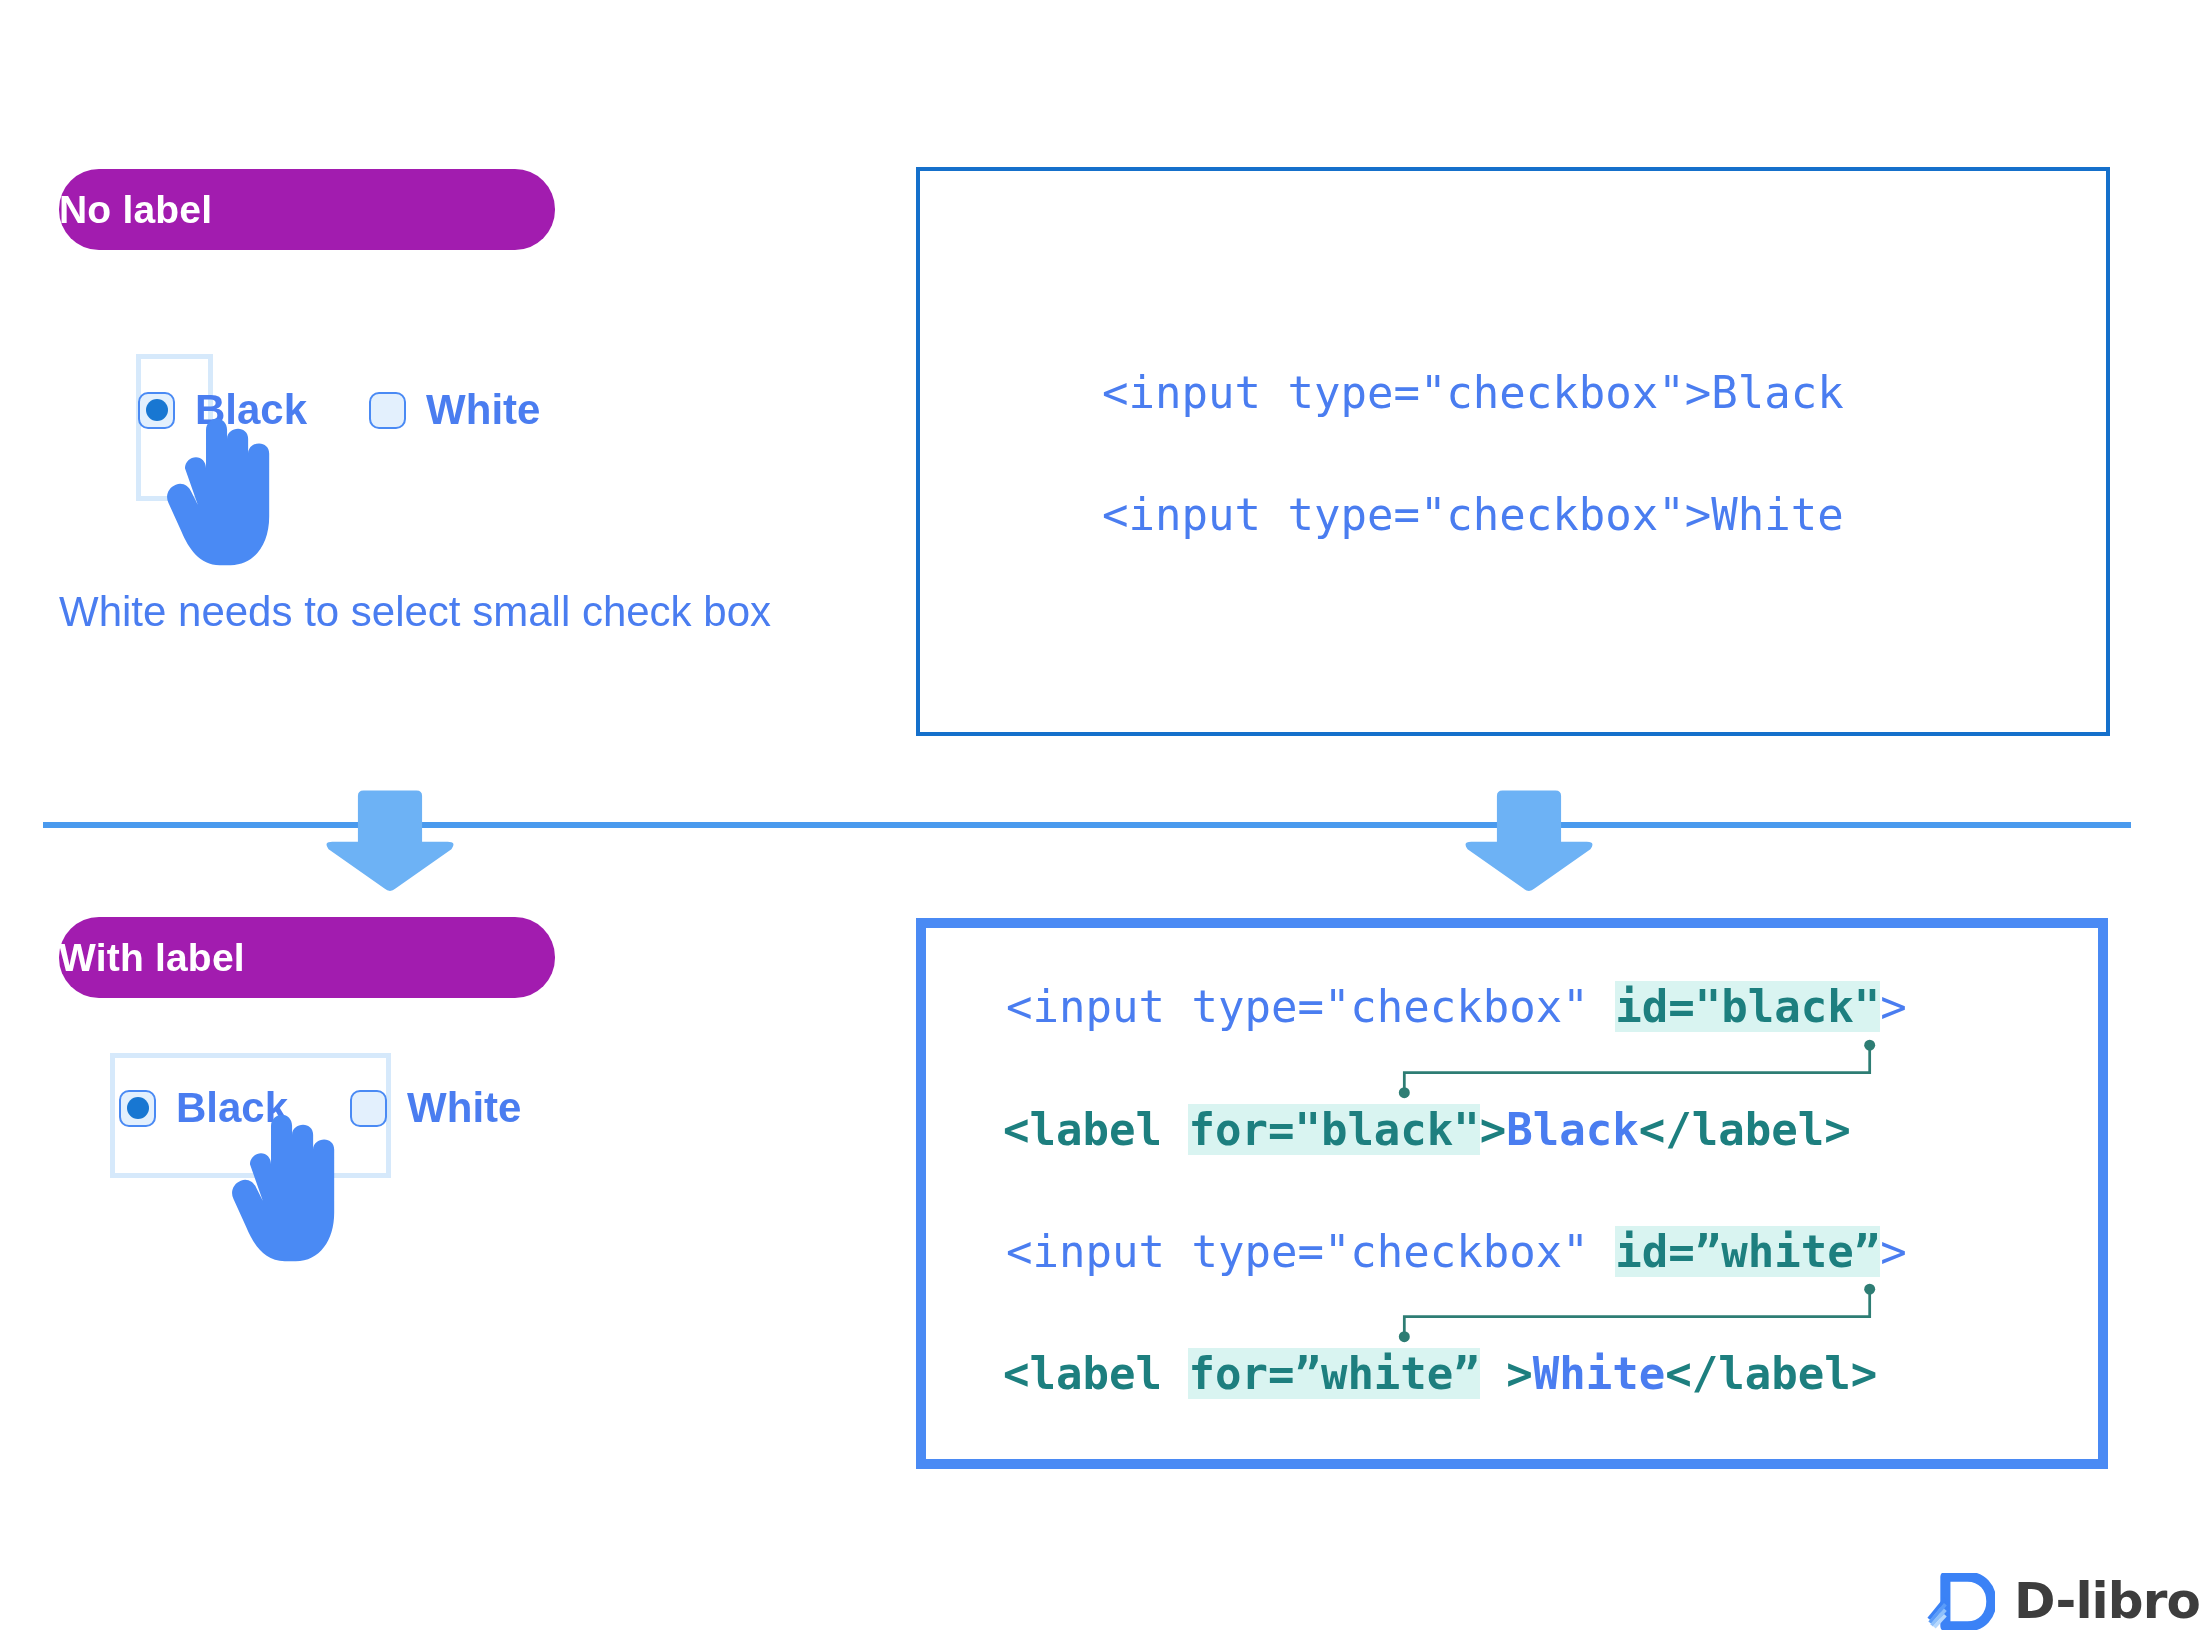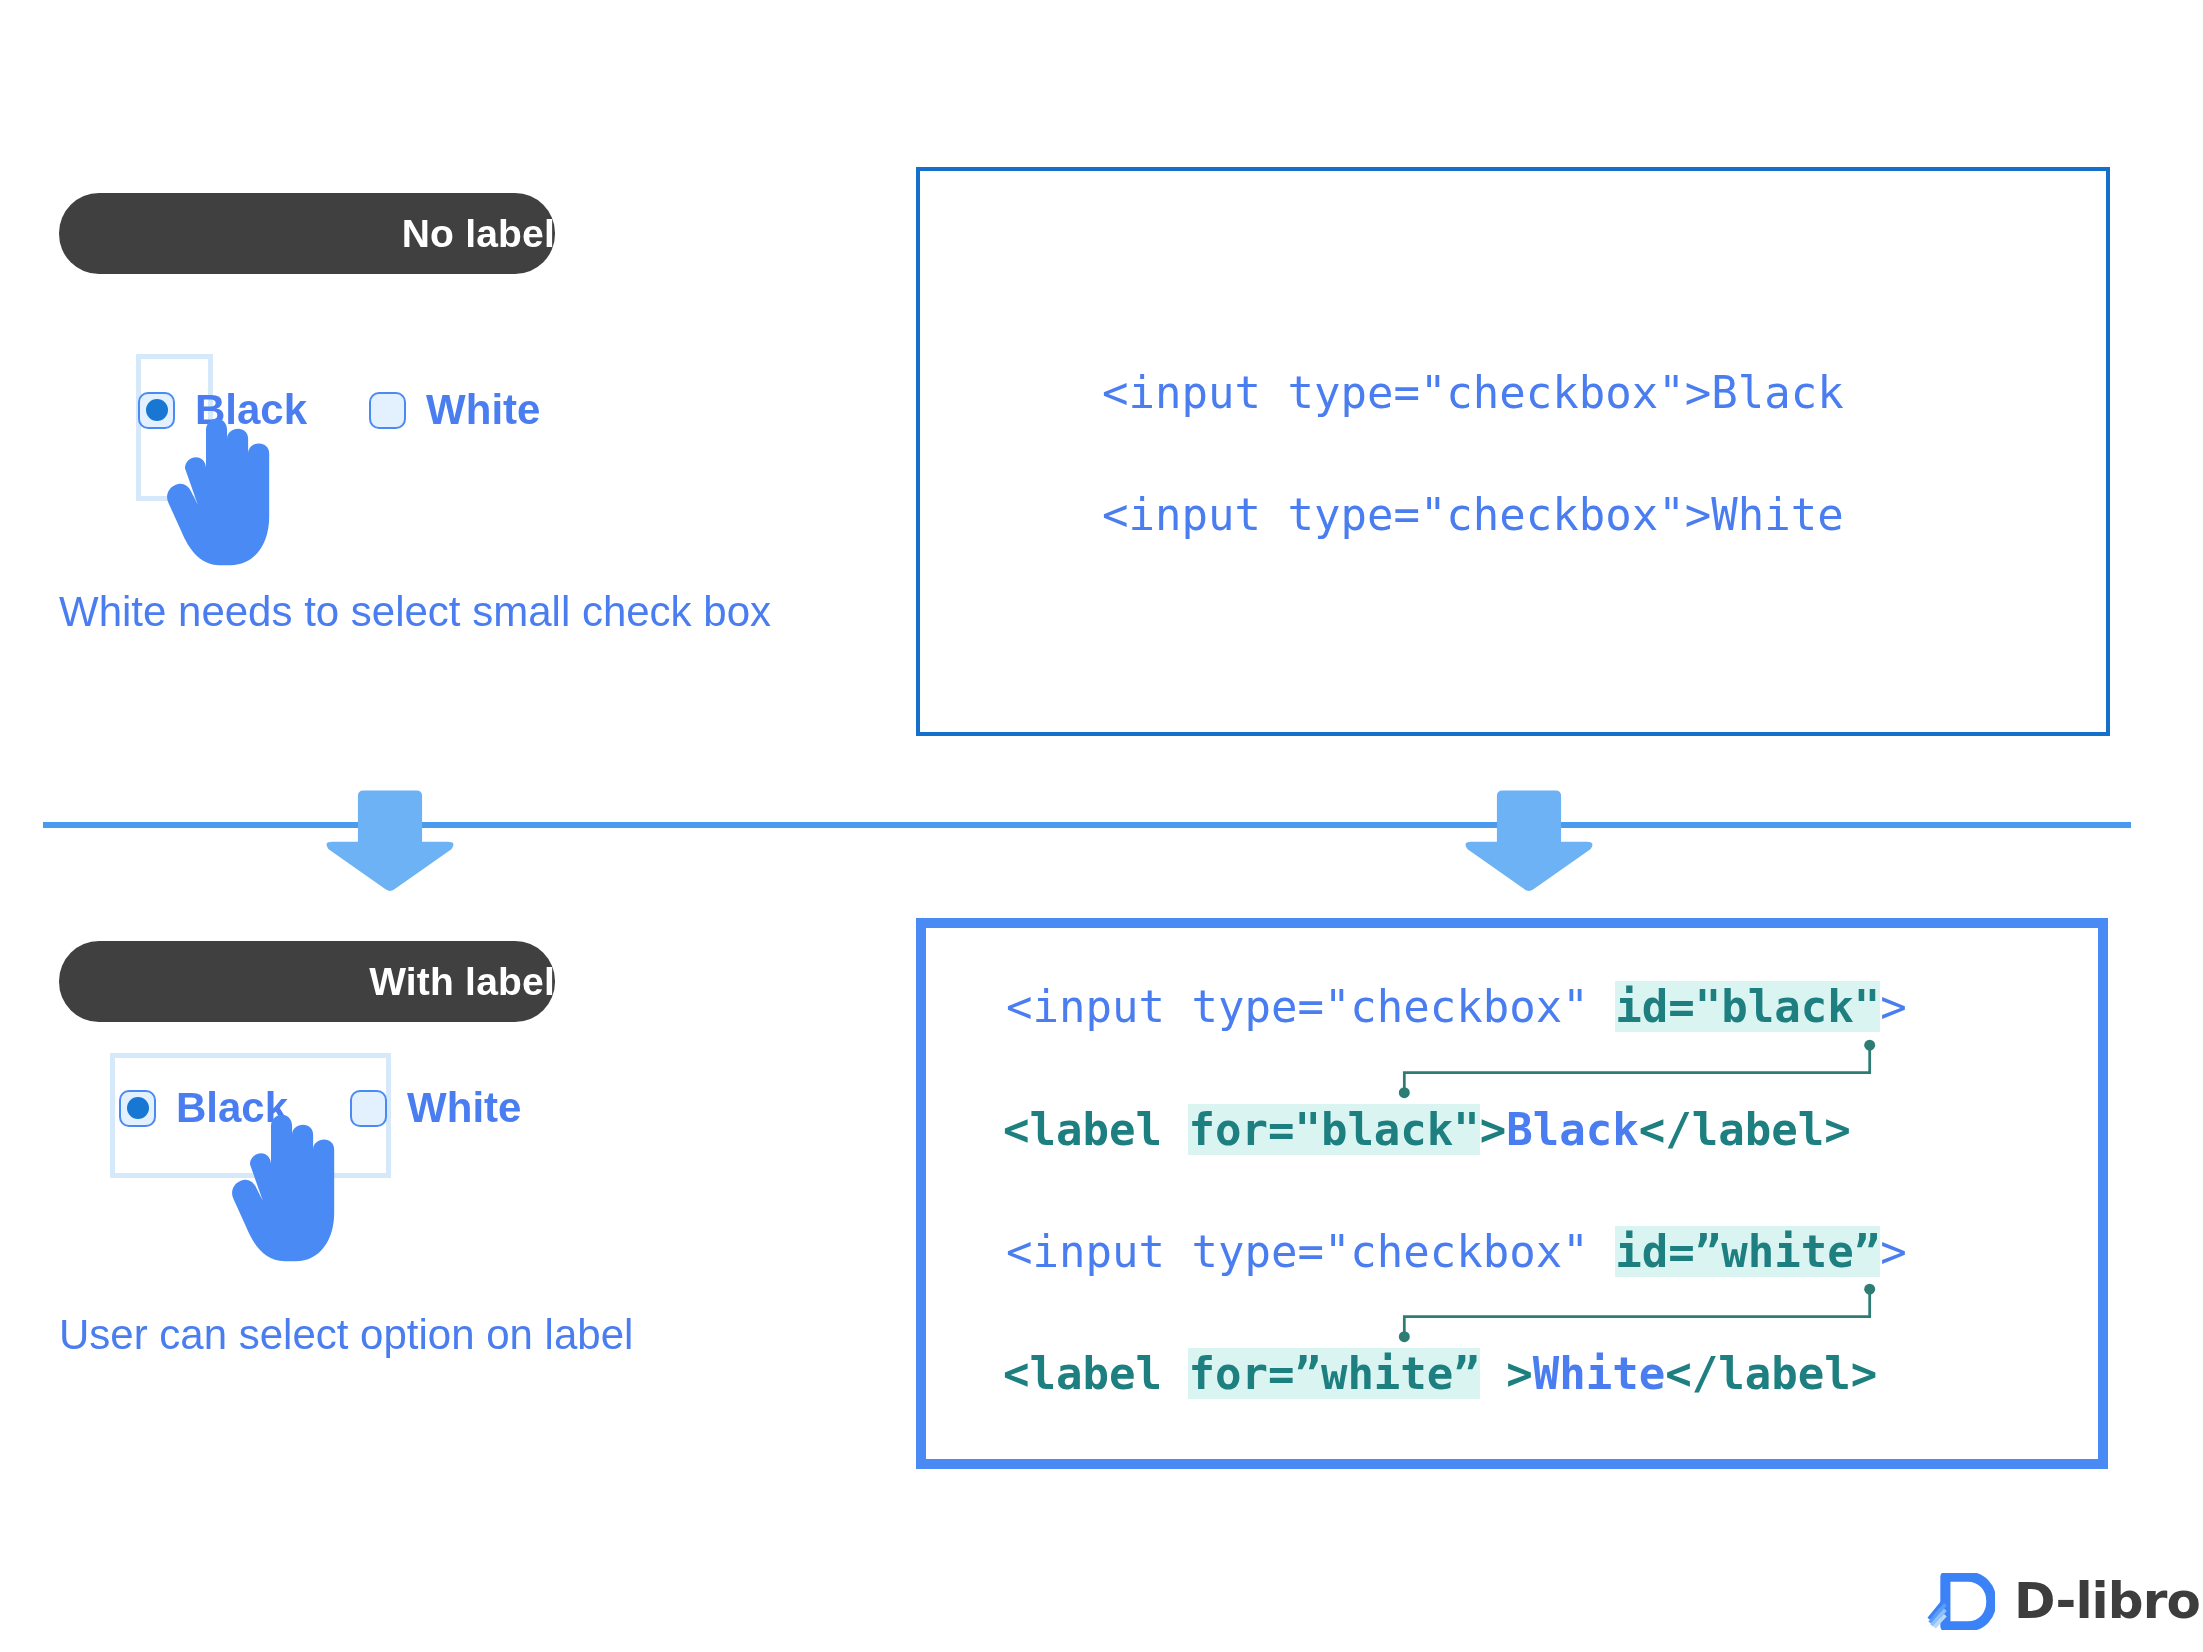--- a/index.html
+++ b/index.html
@@ -11,31 +11,30 @@
     width: 2204px;
     height: 1653px;
     position: relative;
     overflow: hidden;
     font-family: "Liberation Sans", sans-serif;
   }
 
   
   .pill {
     position: absolute;
-    background: #404040;
+    background: #a21caf;
     border-radius: 40px;
     display: flex;
     align-items: center;
-    justify-content: flex-end;
+    justify-content: flex-start;
     color: #ffffff;
     font-weight: bold;
     font-size: 39px;
     letter-spacing: 0.2px;
     font-family: "Liberation Sans", sans-serif;
-    margin-top: 24px;
   }
   #pill-no-label { left: 59px;  top: 169px;  width: 496px; height: 81px; }
   #pill-with-label { left: 59px; top: 917px; width: 496px; height: 81px; }
 
   
   .cbrow {
     position: absolute;
     display: flex;
     align-items: center;
   }
@@ -250,21 +249,20 @@
 <svg class="hand" id="hand-bottom" viewBox="0 0 130 175">
   <path d="M24,62 C24,55 30,50 36,50 C42,50 47,55 47,62 L47,97
            L47,20 C47,13 53,8 59,8 C65,8 70,13 70,20 L70,88
            L70,30 C70,23 76,19 82,19 C88,19 93,23 93,30 L93,92
            L93,46 C93,39 99,35 105,35 C111,35 116,39 116,46 L116,115
            C116,145 100,168 74,168 L62,168 C40,168 28,150 20,131
            L6,100 C2,92 6,83 14,80 C21,77 28,81 31,88 L38,102 Z" fill="#4a8af4"></path>
 </svg>
 
 <div class="caption" id="caption-bottom">
-  <span class="line1">User can select option on label</span>
 </div>
 
 <div class="codebox" id="codebox-bottom"></div>
 
 <div class="code-line" id="code-bot-1"><span class="tok-blue">&lt;input type="checkbox" </span><span class="tok-teal">id="black"</span><span class="tok-blue">&gt;</span></div>
 
 <div class="code-line" id="code-bot-2"><span class="tok-teal-plain">&lt;label </span><span class="tok-teal">for="black"</span><span class="tok-teal-plain">&gt;</span><span class="tok-blue">Black</span><span class="tok-teal-plain">&lt;/label&gt;</span></div>
 
 <div class="code-line" id="code-bot-3"><span class="tok-blue">&lt;input type="checkbox" </span><span class="tok-teal">id=”white”</span><span class="tok-blue">&gt;</span></div>
 

